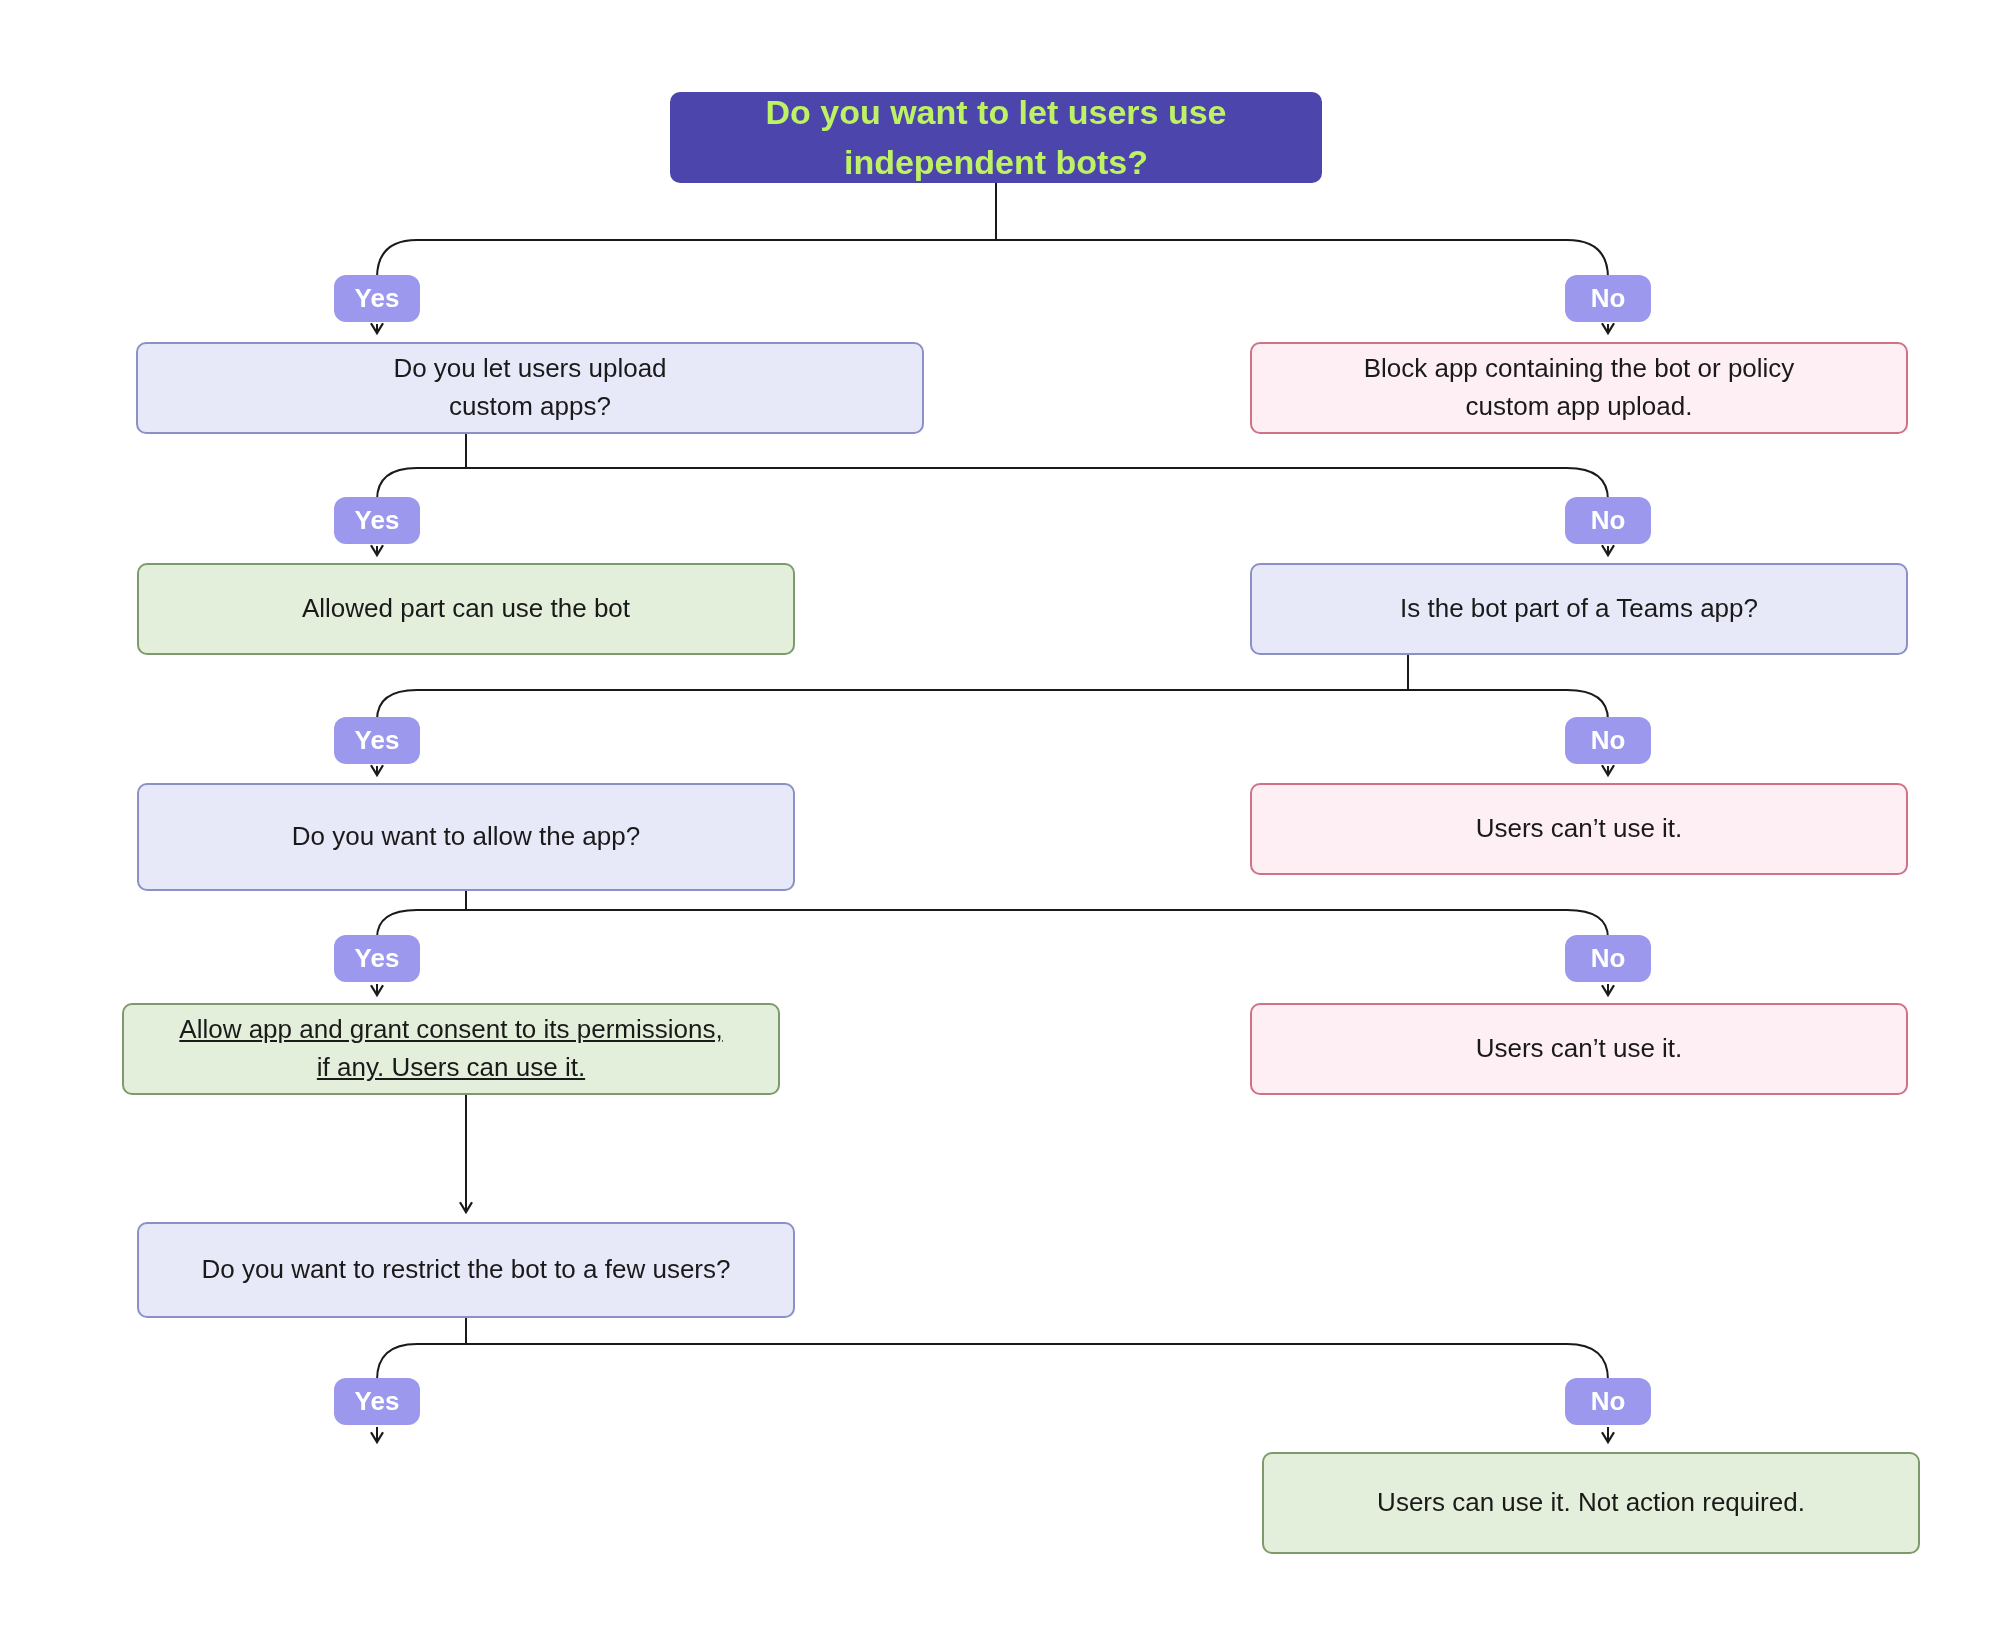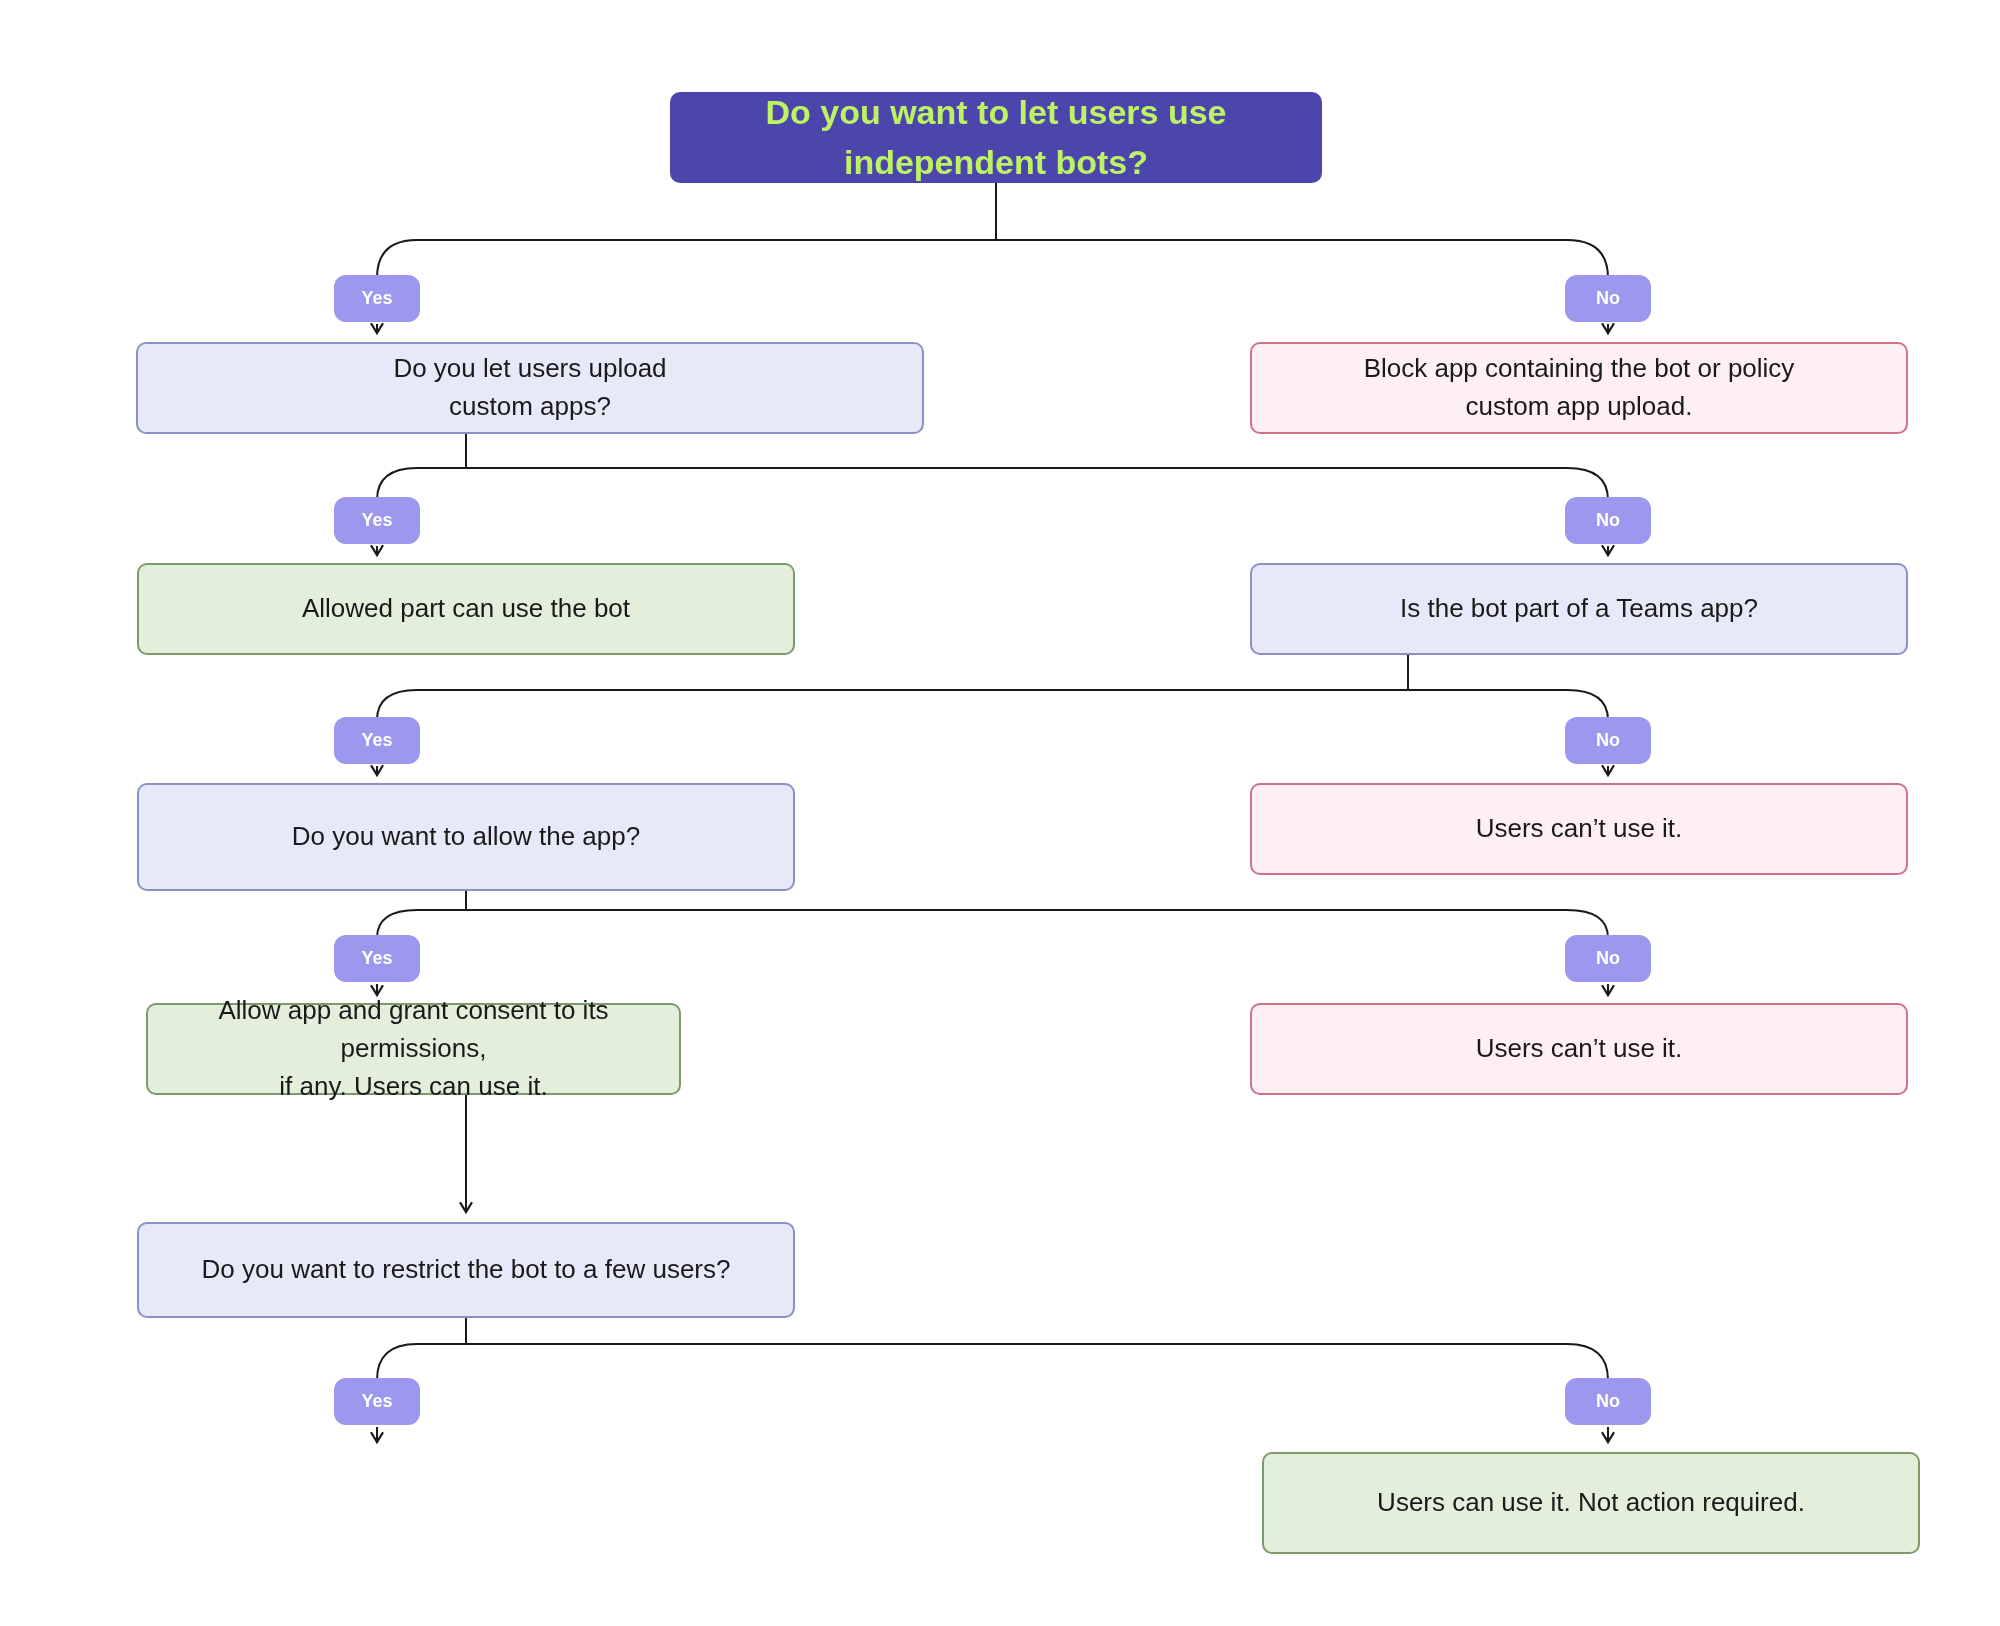--- a/index.html
+++ b/index.html
@@ -54,21 +54,21 @@
     background:var(--positive-bg);
     border:2px solid var(--positive-border);
   }
   .pill{
     position:absolute;
     box-sizing:border-box;
     width:86px;height:47px;
     display:flex;align-items:center;justify-content:center;
     background:var(--pill-bg);
     color:#ffffff;
-    font-weight:700;font-size:18px;
+    font-weight:700;font-size:26px;
     border-radius:12px;
   }
 </style>
 </head>
 <body>
 
 <div id="canvas">
 
   <svg id="edges" viewBox="0 0 2000 1626" xmlns="http://www.w3.org/2000/svg" aria-hidden="true">
     <defs>
@@ -123,21 +123,21 @@
 
   <div class="pill" style="left:334px;top:717px;">Yes</div>
   <div class="pill" style="left:1565px;top:717px;">No</div>
 
   <div class="node question" style="left:137px;top:783px;width:658px;height:108px;">Do you want to allow the app?</div>
   <div class="node negative" style="left:1250px;top:783px;width:658px;height:92px;">Users can’t use it.</div>
 
   <div class="pill" style="left:334px;top:935px;">Yes</div>
   <div class="pill" style="left:1565px;top:935px;">No</div>
 
-  <div class="node positive" style="left:146px;top:1003px;width:535px;height:92px;">Allow app and grant consent to its permissions,
+  <div class="node positive" style="left:122px;top:1003px;width:658px;height:92px;text-decoration:underline;">Allow app and grant consent to its permissions,
 if any. Users can use it.</div>
   <div class="node negative" style="left:1250px;top:1003px;width:658px;height:92px;">Users can’t use it.</div>
 
   <div class="node question" style="left:137px;top:1222px;width:658px;height:96px;">Do you want to restrict the bot to a few users?</div>
 
   <div class="pill" style="left:334px;top:1378px;">Yes</div>
   <div class="pill" style="left:1565px;top:1378px;">No</div>
 
   <div class="node positive" style="left:1262px;top:1452px;width:658px;height:102px;">Users can use it. Not action required.</div>
 

